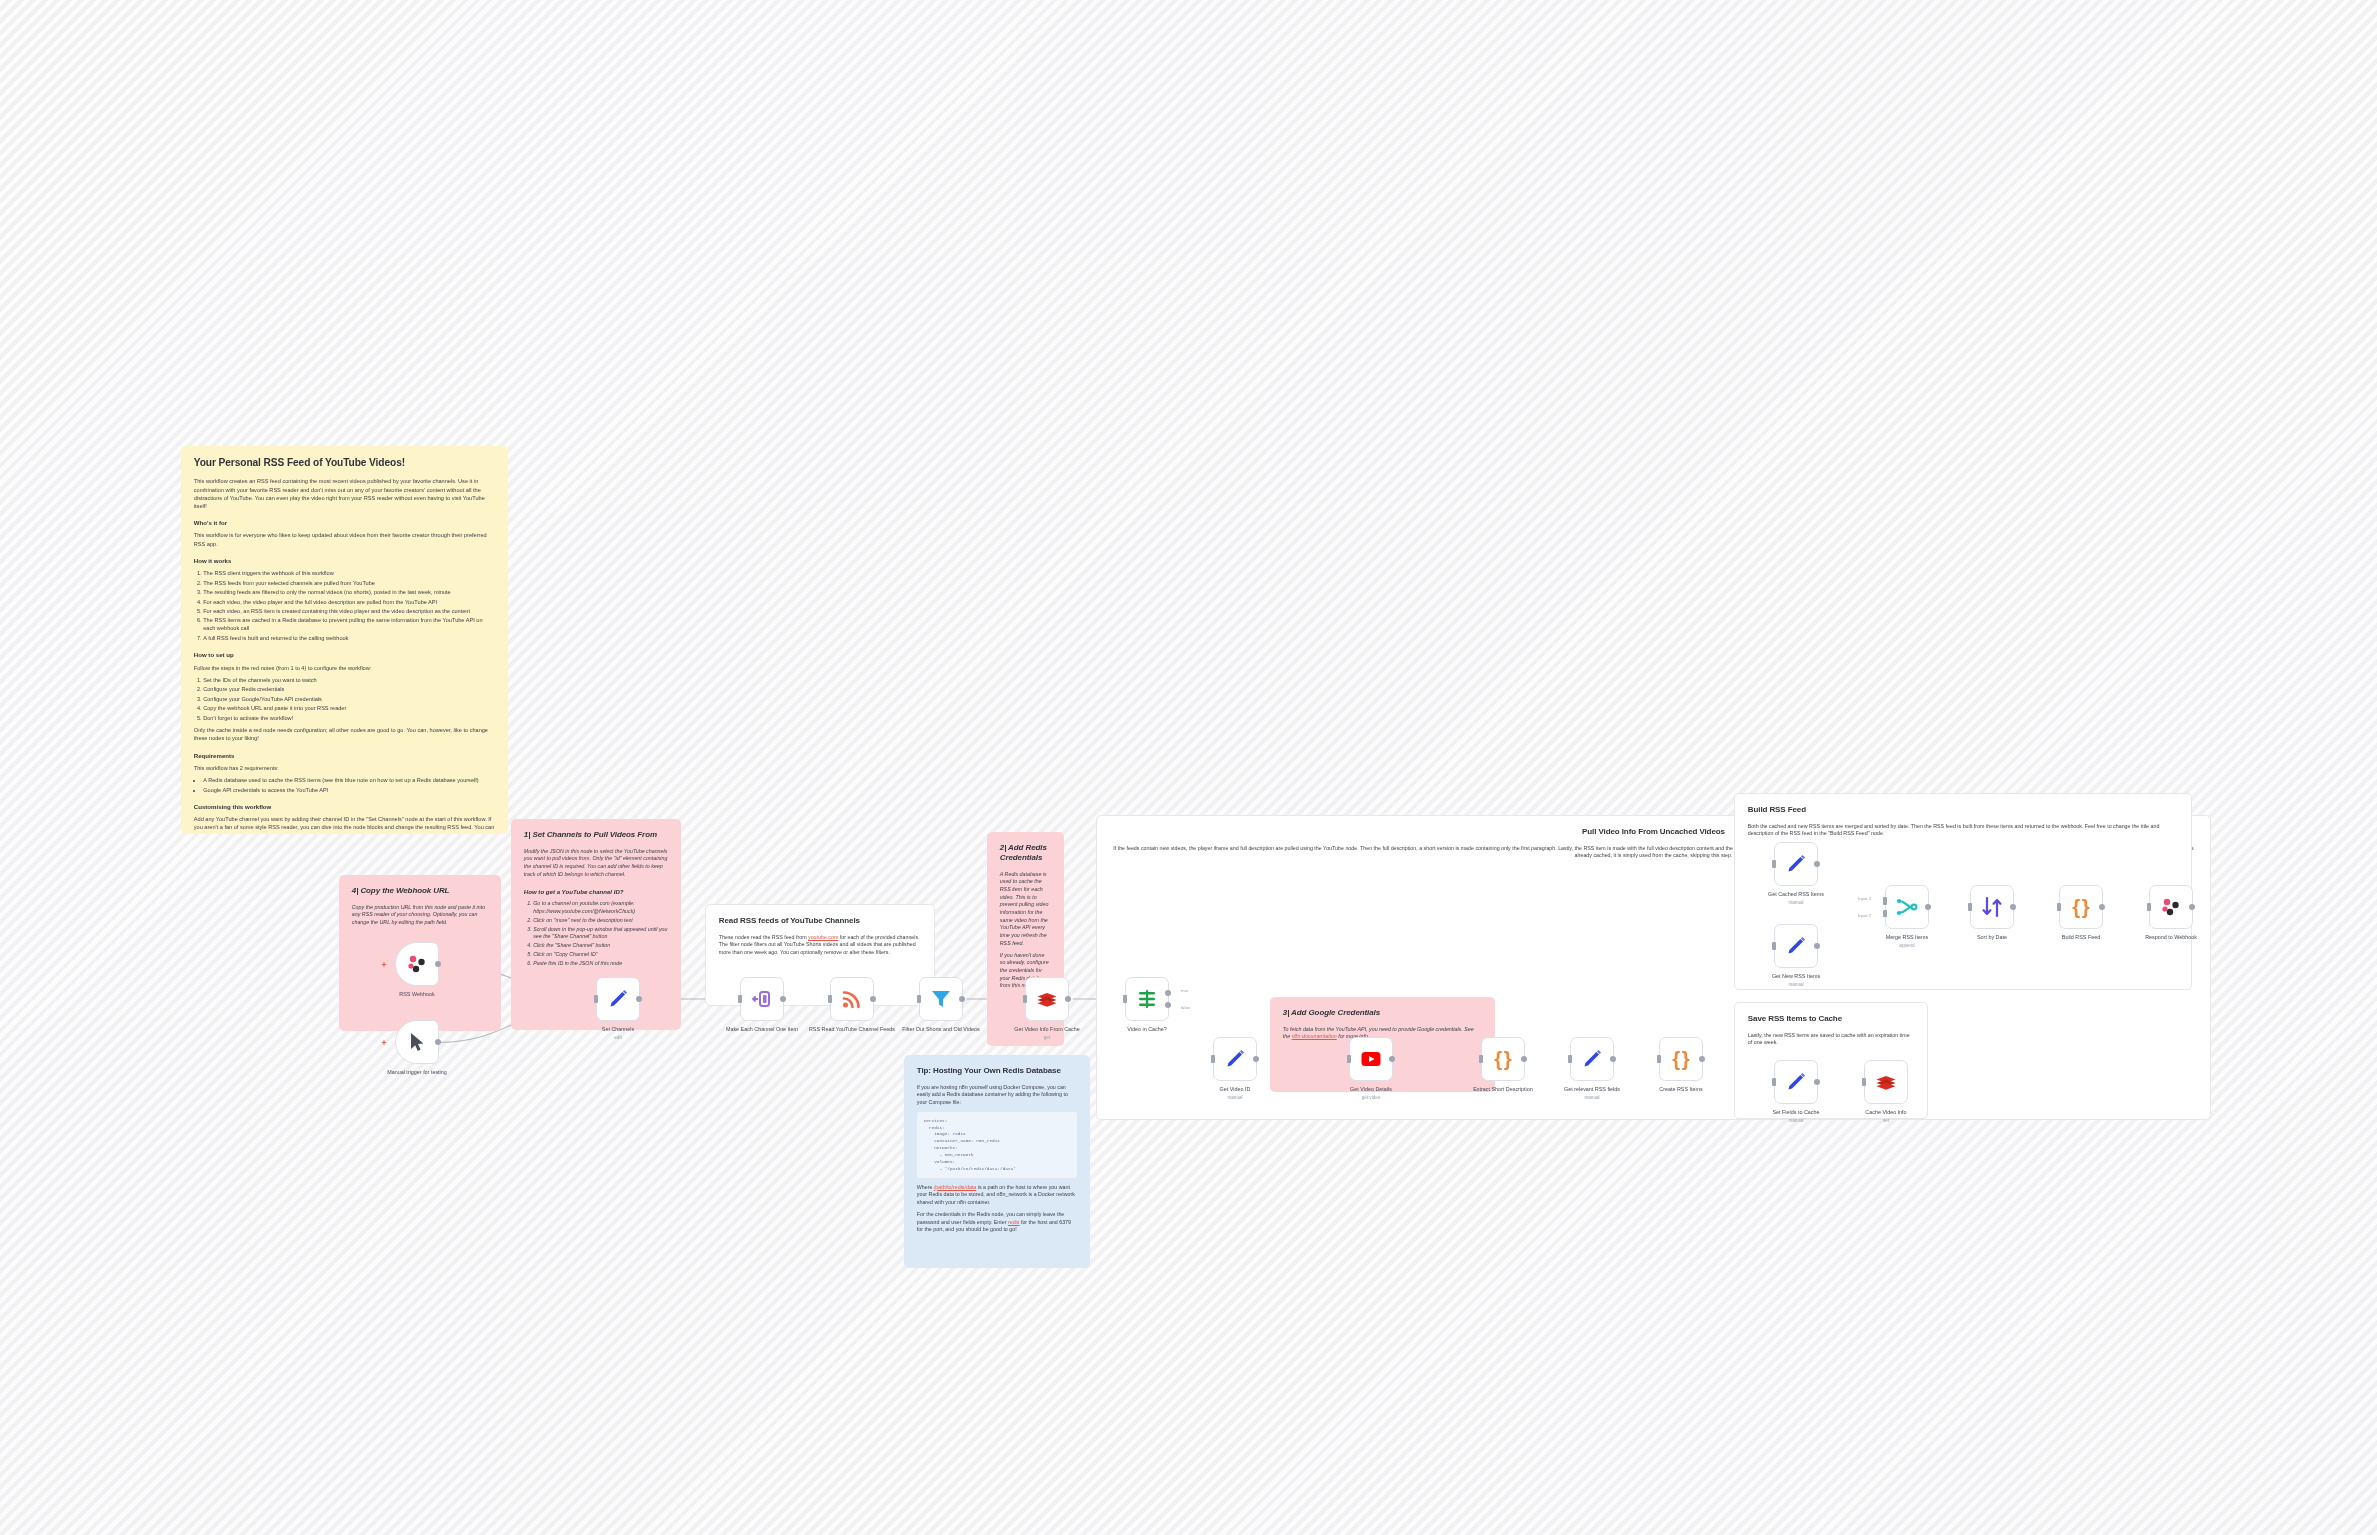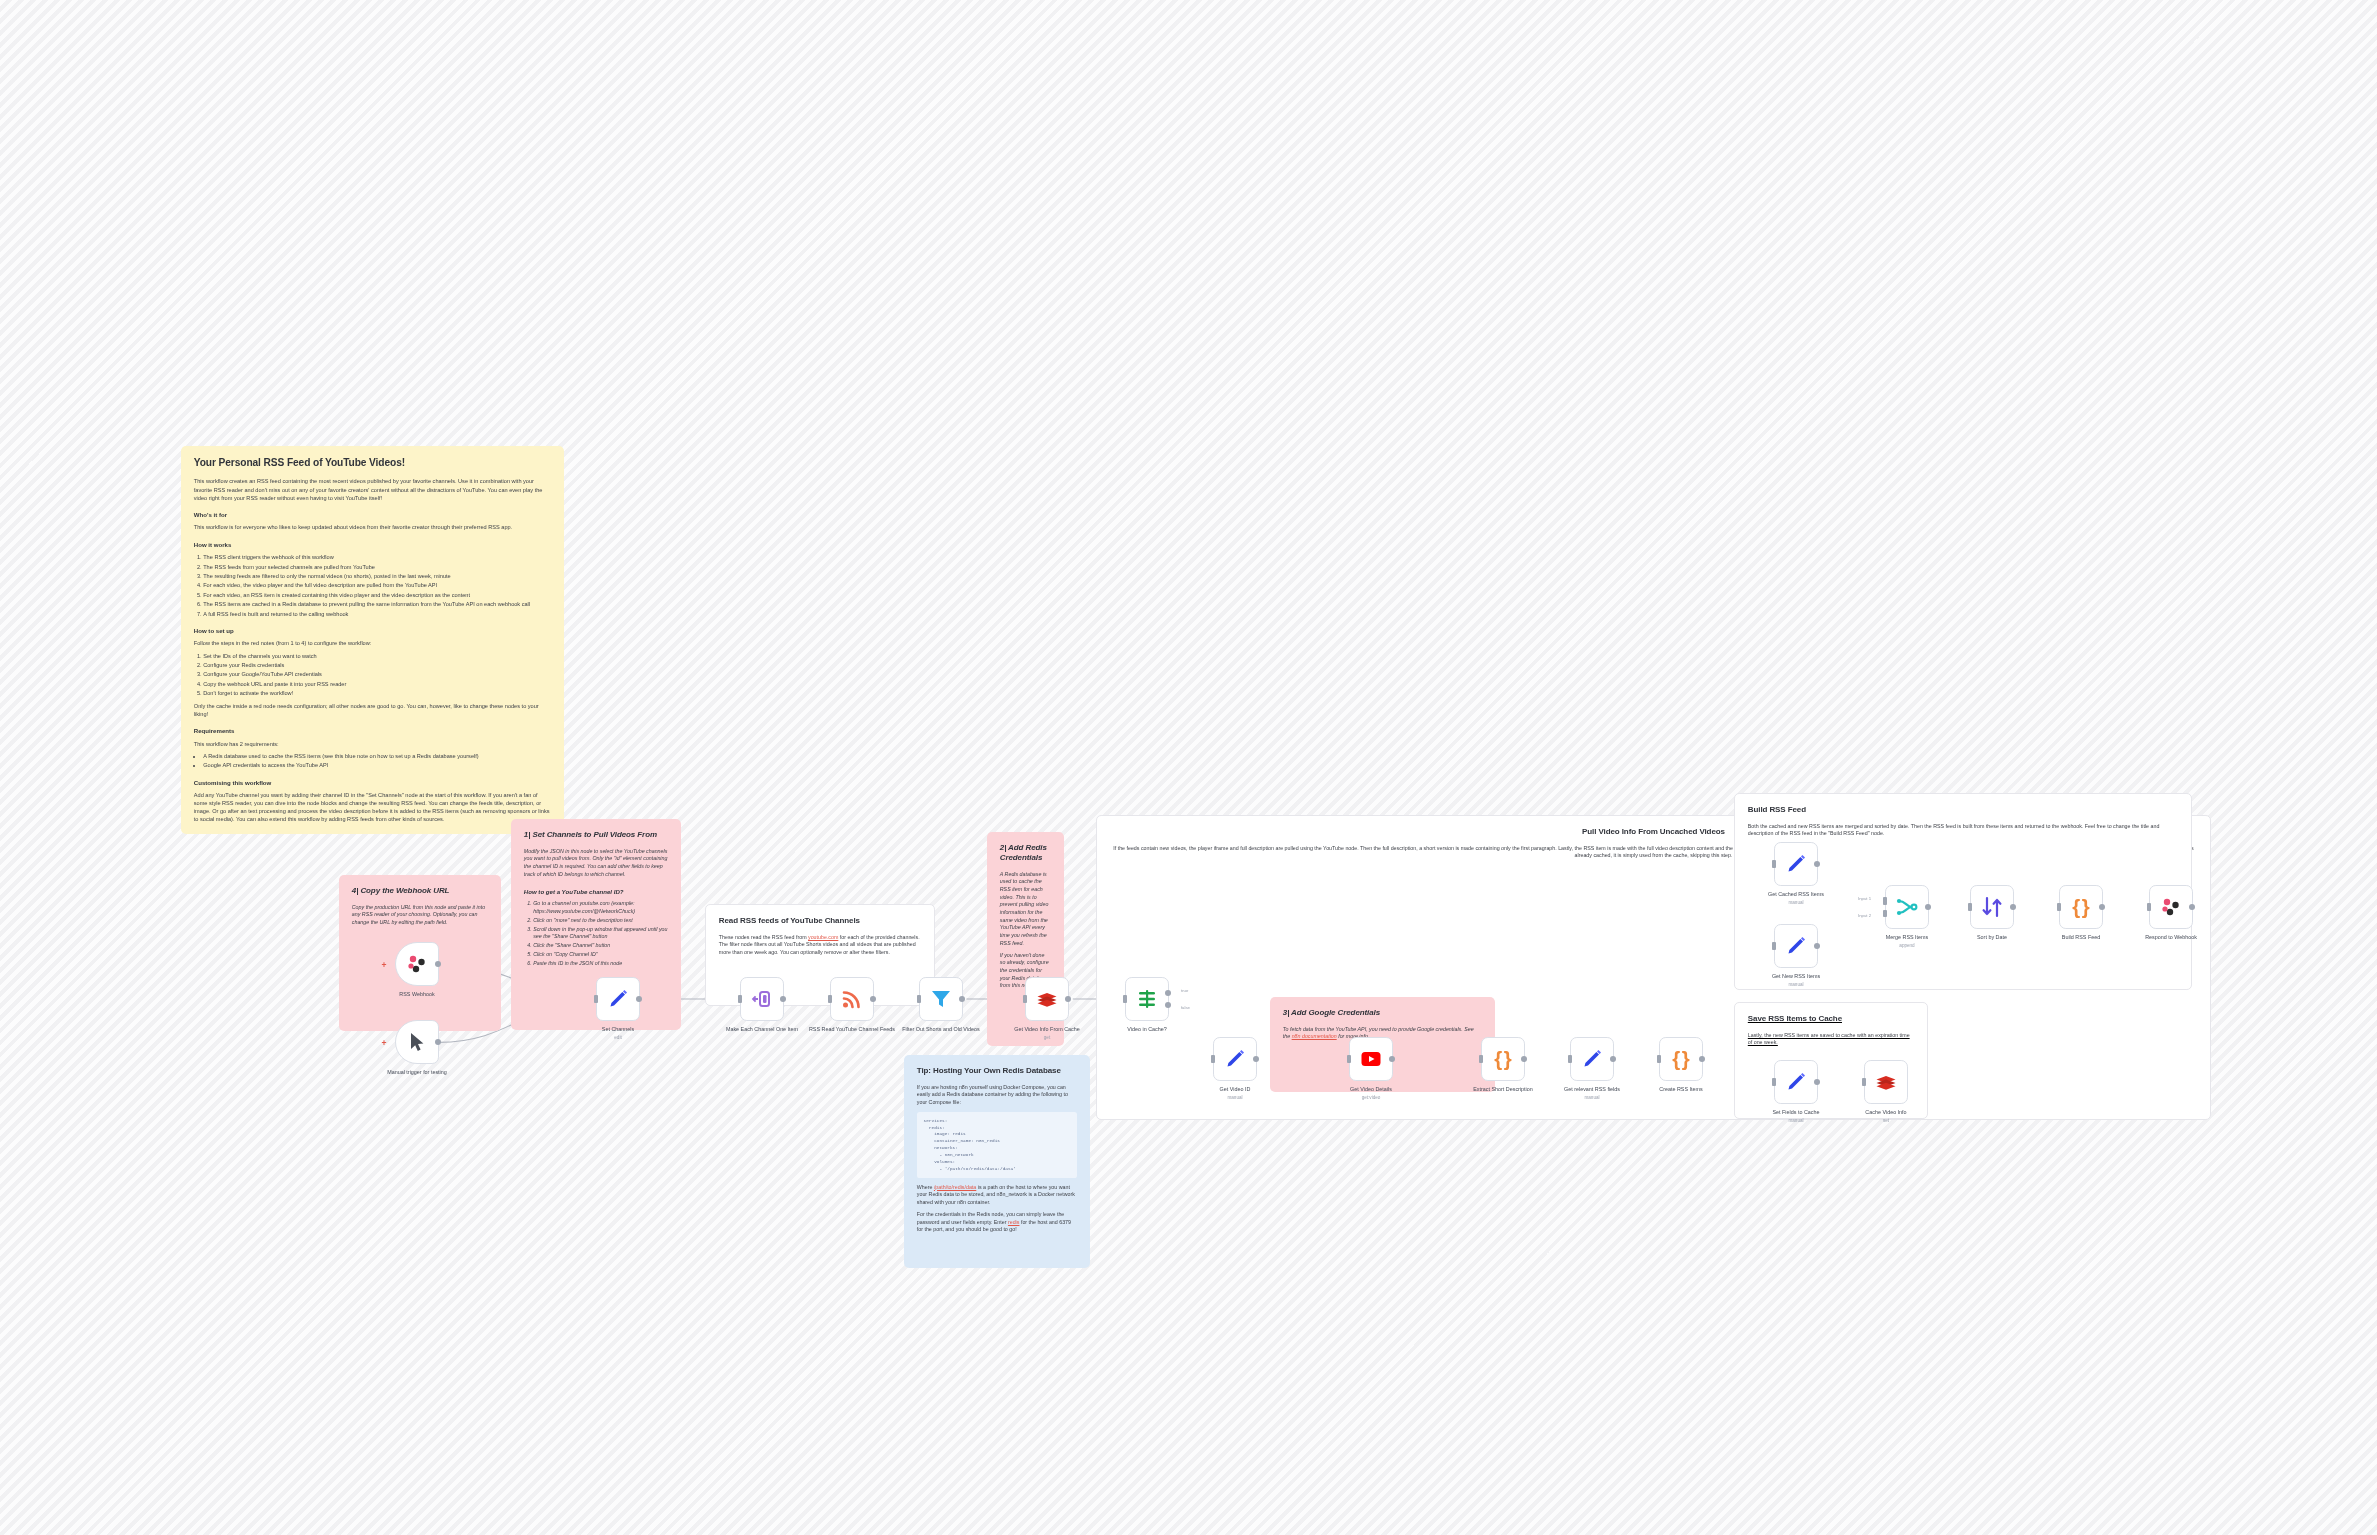--- a/index.html
+++ b/index.html
@@ -178,21 +178,21 @@
       <path d="M 2141 1112 C 2180 1112, 2190 1075, 2215 1075"></path>
 
       <path d="M 2271 1066 L 2315 1066"></path>
 
       <path d="M 2371 1066 L 2420 1066"></path>
 
       <path d="M 2476 1066 L 2525 1066"></path>
     </g>
   </svg>
 
-  <div class="sticky yellow" style="left:181px; top:446px; width:383px; height:388px;">
+  <div class="sticky yellow" style="left:181px; top:446px; width:327px; height:388px;">
     <h2>Your Personal RSS Feed of YouTube Videos!</h2>
     <p>This workflow creates an RSS feed containing the most recent videos published by your favorite channels. Use it in combination with your favorite RSS reader and don't miss out on any of your favorite creators' content without all the distractions of YouTube. You can even play the video right from your RSS reader without even having to visit YouTube itself!</p>
     <h3>Who's it for</h3>
     <p>This workflow is for everyone who likes to keep updated about videos from their favorite creator through their preferred RSS app.</p>
     <h3>How it works</h3>
     <ol>
         <li>The RSS client triggers the webhook of this workflow</li>
         <li>The RSS feeds from your selected channels are pulled from YouTube</li>
         <li>The resulting feeds are filtered to only the normal videos (no shorts), posted in the last week, minute</li>
         <li>For each video, the video player and the full video description are pulled from the YouTube API</li>
@@ -273,21 +273,21 @@
       - '/path/to/redis/data:/data'</div>
     <p><span>Where </span><a href="#">/path/to/redis/data</a><span> is a path on the host to where you want your Redis data to be stored, and n8n_network is a Docker network shared with your n8n container.</span></p>
     <p><span>For the credentials in the Redis node, you can simply leave the password and user fields empty. Enter </span><a href="#">redis</a><span> for the host and 6379 for the port, and you should be good to go!</span></p>
   </div>
 
   <div class="sticky gray note-small" style="left:1734px; top:793px; width:458px; height:197px;">
     <h2>Build RSS Feed</h2>
     <p>Both the cached and new RSS items are merged and sorted by date. Then the RSS feed is built from these items and returned to the webhook. Feel free to change the title and description of the RSS feed in the "Build RSS Feed" node.</p>
   </div>
 
-  <div class="sticky gray note-small" style="left:1734px; top:1002px; width:194px; height:117px;text-decoration:underline;">
+  <div class="sticky gray note-small" style="left:1734px; top:1002px; width:194px; height:117px;">
     <h2>Save RSS Items to Cache</h2>
     <p>Lastly, the new RSS items are saved to cache with an expiration time of one week.</p>
   </div>
 
   <div class="node trigger" style="left:395px; top:942px;">
     <span class="plus-stub">+</span>
     <svg class="ic" viewBox="0 0 24 24">
       <circle cx="8" cy="7" r="3.2" fill="#ea4b71"></circle>
       <circle cx="16.5" cy="10" r="3.2" fill="#2b2b2b"></circle>
       <circle cx="11" cy="17" r="3.2" fill="#2b2b2b"></circle>

